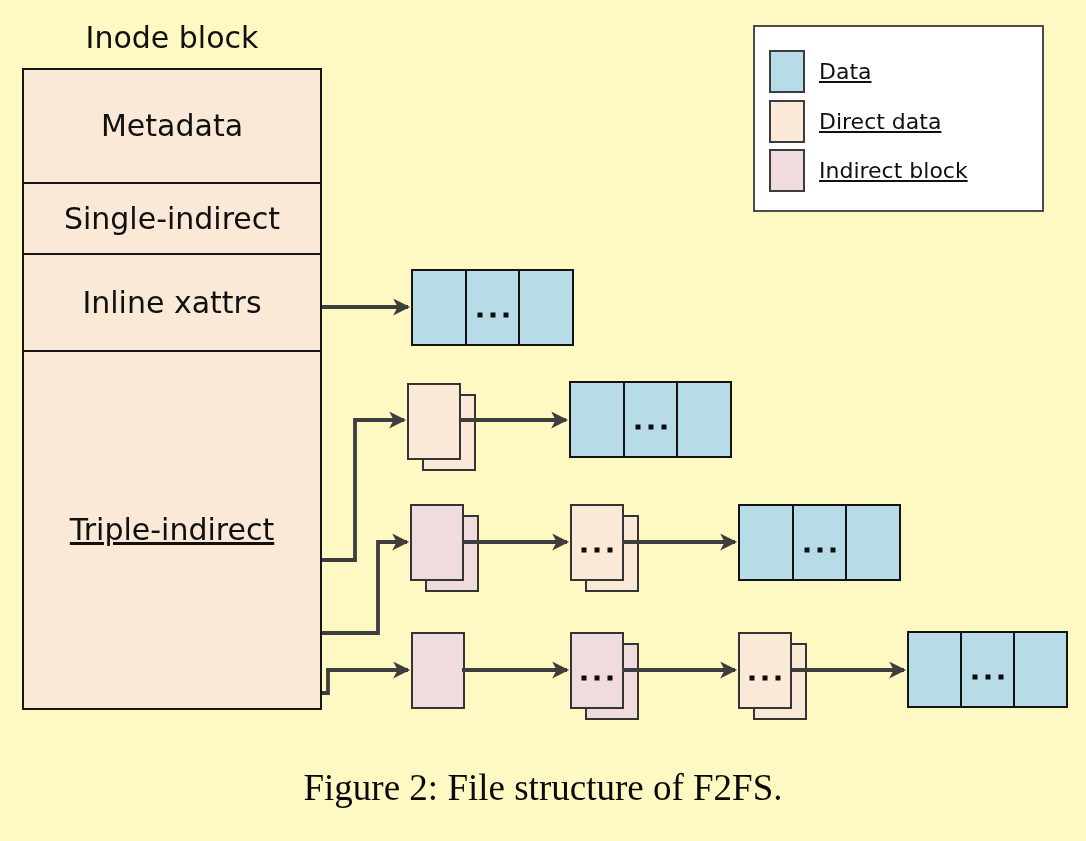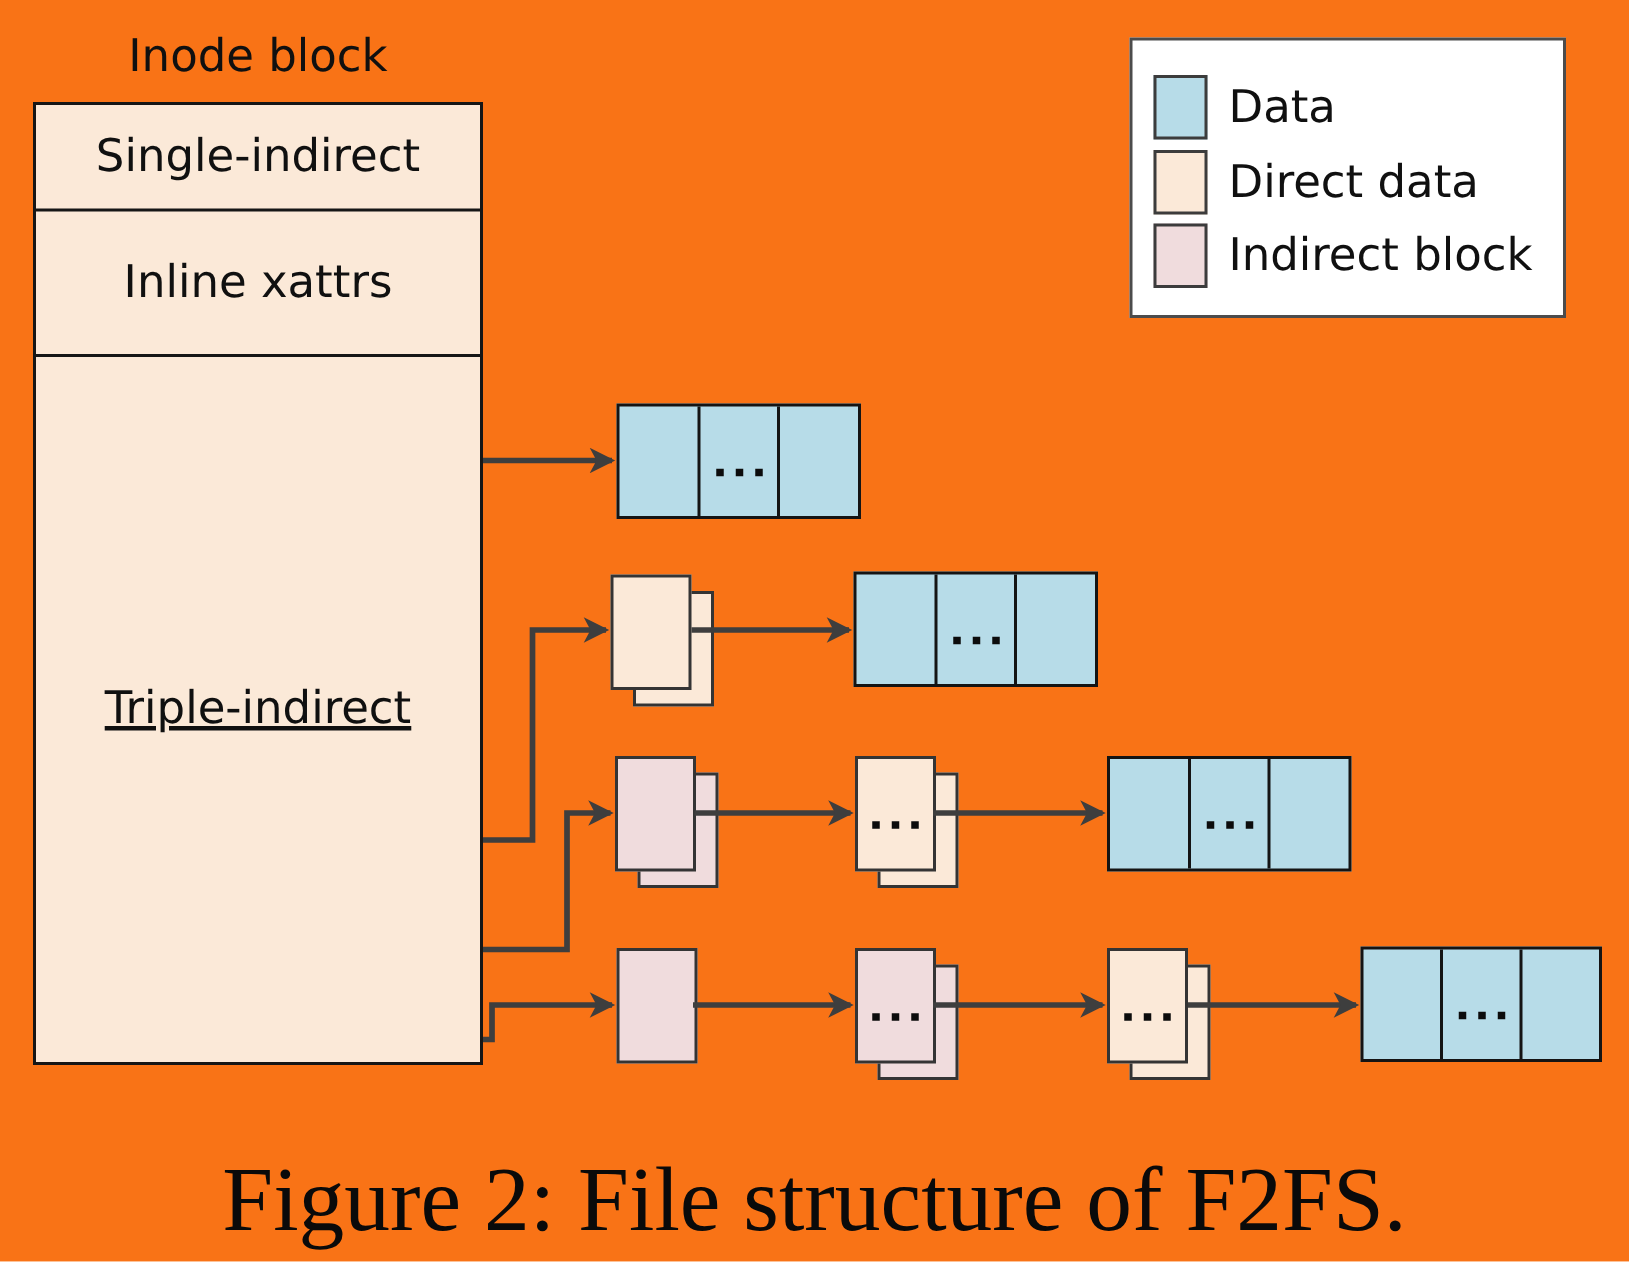--- a/index.html
+++ b/index.html
@@ -1,19 +1,19 @@
 <!DOCTYPE html>
 <html><head>
 <meta charset="utf-8">
 <style>
   html,body{margin:0;padding:0;background:#ffffff;}
   .canvas{
     position:relative;
     width:1086px;height:841px;
-    background:#f97316;
+    background:#fef9c3;
     font-family:"DejaVu Sans","Liberation Sans",sans-serif;
     color:#101010;
     overflow:hidden;
   }
   
   .inode-title{
     position:absolute;left:22px;top:20px;width:300px;
     text-align:center;font-size:30px;line-height:1.2;
   }
   .inode{
@@ -34,21 +34,21 @@
   .legend{
     position:absolute;left:753px;top:25px;width:291px;height:187px;
     border:2px solid #4c4c4c;box-sizing:border-box;background:#fff;
   }
   .lrow{position:absolute;left:0;height:43px;display:flex;align-items:center;}
   .lrow.r0{top:23px}.lrow.r1{top:73px}.lrow.r2{top:122px}
   .swatch{
     position:absolute;left:14px;width:36px;height:43px;
     border:2px solid #3c3c3c;box-sizing:border-box;
   }
-  .llab{position:absolute;left:64px;font-size:30px;white-space:nowrap;}
+  .llab{position:absolute;left:64px;font-size:22px;white-space:nowrap;text-decoration:underline;}
   
   .bgroup{
     position:absolute;display:flex;
     height:77px;width:163px;
     border:2px solid #141414;box-sizing:border-box;
     background:var(--c-data);
   }
   .cell{flex:1;position:relative;border-left:2px solid #141414;}
   .cell:first-child{border-left:none;}
   
@@ -69,30 +69,33 @@
     display:flex;gap:8px;
   }
   .dots i{display:block;width:5px;height:5px;background:#0c0c0c;}
   
   .arrows{position:absolute;left:0;top:0;pointer-events:none;z-index:6;}
   .arrow{stroke:var(--c-arrow);stroke-width:3.8;fill:none;stroke-linejoin:miter;}
   
   .caption{
     position:absolute;left:0;top:766px;width:1086px;text-align:center;
     font-family:"Liberation Serif","DejaVu Serif",serif;
-    font-size:61px;color:#0a0a0a;
+    font-size:37px;color:#0a0a0a;
   }
 </style>
 </head>
 <body>
 
 <div class="canvas" style="--c-data: #b7dce8; --c-direct: #fbe9d8; --c-indirect: #f0dcdd; --c-arrow: #3e3e3e;">
 
   <div class="inode-title">Inode block</div>
   <div class="inode">
+    <div class="sect s0">
+        <span class="lbl">Metadata</span>
+      </div>
     <div class="sect s3">
         <span class="lbl">Single-indirect</span>
       </div>
     <div class="sect s2">
         <span class="lbl">Inline xattrs</span>
       </div>
     <div class="sect s5">
         <span class="lbl">Triple-indirect</span>
       </div>
   </div>

